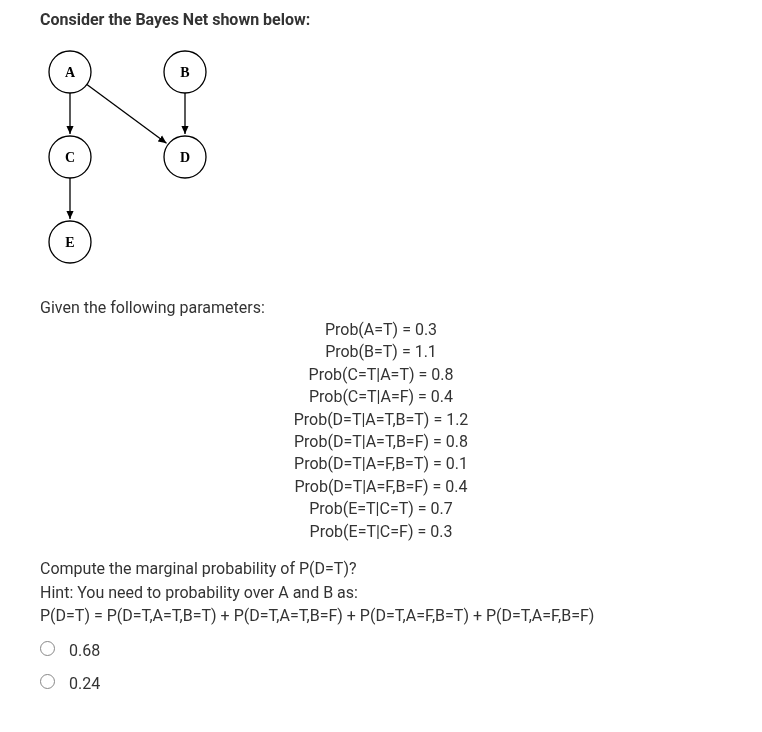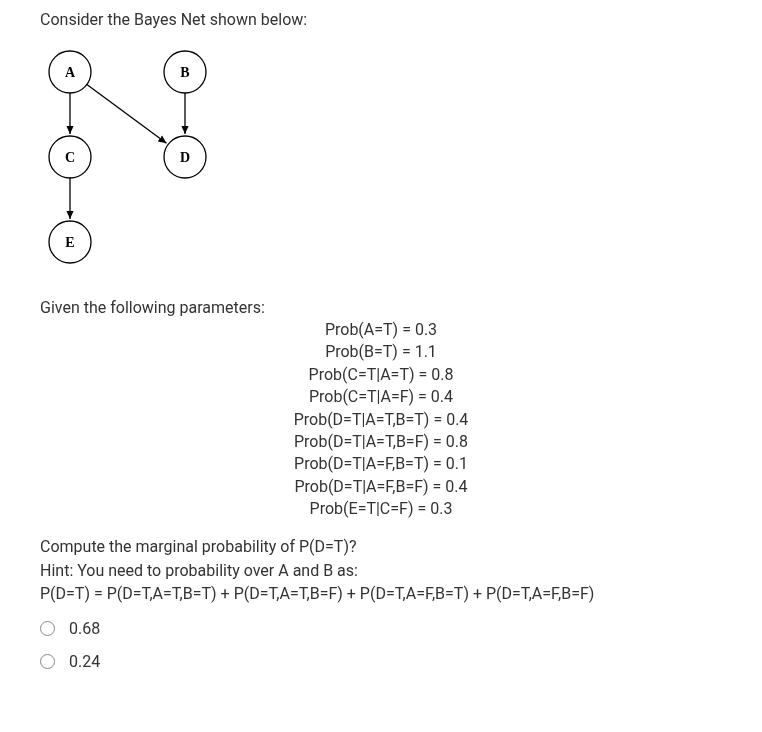--- a/index.html
+++ b/index.html
@@ -10,20 +10,21 @@
     body {
       font-family: -apple-system, BlinkMacSystemFont, "Segoe UI", Roboto, Helvetica, Arial, sans-serif;
       font-size: 16px;
       color: #333;
       padding: 10px 40px;
       width: 762px;
       background: #fff;
     }
     .question-text {
       margin-bottom: 18px;
+      font-weight: bold;
     }
     .diagram {
       margin-bottom: 26px;
     }
     .params-heading {
       margin-bottom: 2px;
     }
     .params-line {
       line-height: 1.4;
       text-align: center;
@@ -33,21 +34,21 @@
       margin-bottom: 3px;
     }
     .hint-line {
       line-height: 1.45;
     }
     .options {
       margin-top: 14px;
     }
     .option {
       display: flex;
-      align-items: flex-end;
+      align-items: center;
       margin-bottom: 14px;
     }
     .option input[type="radio"] {
       width: 15px;
       height: 15px;
       margin-right: 14px;
       appearance: none;
       border: 1.5px solid #888;
       border-radius: 50%;
       background: #fff;
@@ -90,24 +91,25 @@
       <text x="30" y="195" text-anchor="middle" dominant-baseline="central" font-family="Times New Roman, serif" font-weight="bold" font-size="14" fill="#000">E</text>
     </svg>
 </div>
 
 <div class="params-heading">Given the following parameters:</div>
 <div id="params-container">
     <div class="params-line">Prob(A=T) = 0.3</div>
     <div class="params-line">Prob(B=T) = 1.1</div>
     <div class="params-line">Prob(C=T|A=T) = 0.8</div>
     <div class="params-line">Prob(C=T|A=F) = 0.4</div>
-    <div class="params-line">Prob(D=T|A=T,B=T) = 0.4</div>
+    <div class="params-line">Prob(D=T|A=T,B=T) = 1.2</div>
     <div class="params-line">Prob(D=T|A=T,B=F) = 0.8</div>
     <div class="params-line">Prob(D=T|A=F,B=T) = 0.1</div>
     <div class="params-line">Prob(D=T|A=F,B=F) = 0.4</div>
+    <div class="params-line">Prob(E=T|C=T) = 0.7</div>
     <div class="params-line">Prob(E=T|C=F) = 0.3</div>
   </div>
 
 <div class="compute-q">Compute the marginal probability of P(D=T)?</div>
 <div class="hint-line">Hint: You need to probability over A and B as:</div>
 <div class="hint-line">P(D=T) = P(D=T,A=T,B=T) + P(D=T,A=T,B=F) + P(D=T,A=F,B=T) + P(D=T,A=F,B=F)</div>
 
 <div class="options" id="options-container">
     <div class="option">
       <input type="radio" name="answer" style="">

